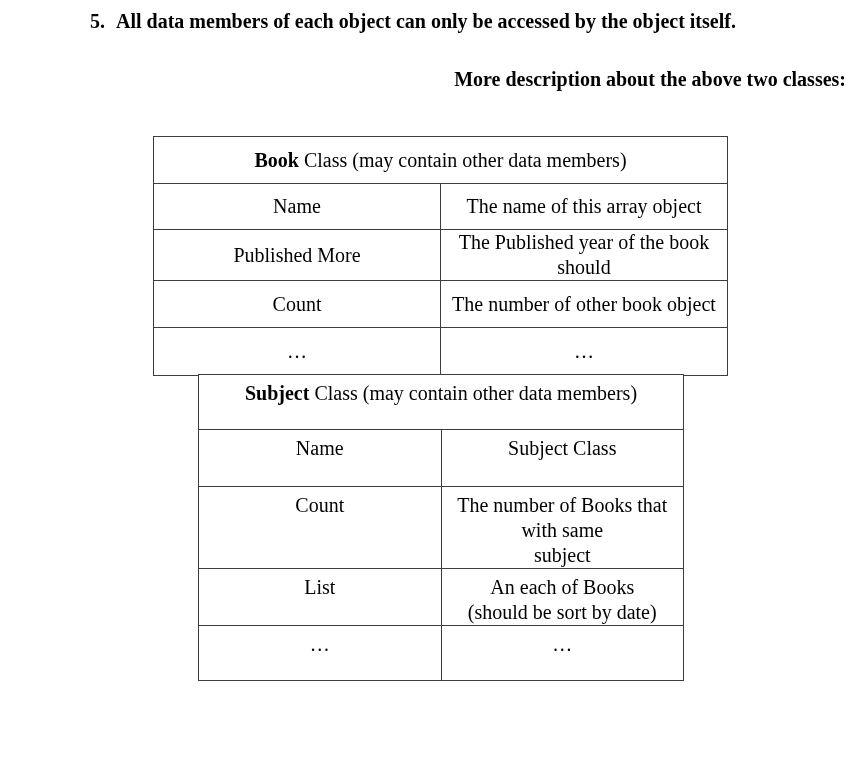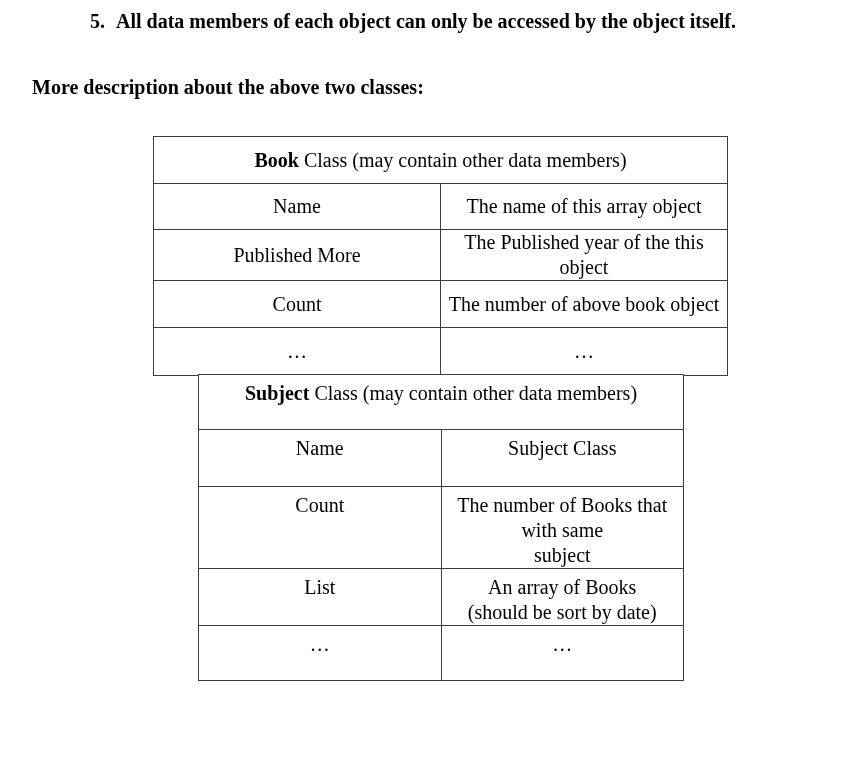--- a/index.html
+++ b/index.html
@@ -26,24 +26,23 @@
     white-space: nowrap;
   }
   .item-number {
     margin-right: 11px;
   }
   .subtitle {
     position: absolute;
     left: 32px;
     right: 0;
     top: 68px;
-    text-align: left;
+    text-align: right;
     font-size: 20px;
     font-weight: bold;
-    margin-top: 8px;
   }
   table.class-table {
     position: absolute;
     border-collapse: collapse;
     table-layout: fixed;
     background: #ffffff;
   }
   table.class-table td {
     border: 1px solid #3d3d3d;
     font-size: 20px;
@@ -99,25 +98,25 @@
     <tbody>
         <tr class="r-hdr">
       <td colspan="2" class="tbl-title"><b>Book</b><span> Class (may contain other data members)</span></td>
     </tr>
     <tr class="r-0">
       <td style="width:152px;">Name</td>
       <td>The name of this array object</td>
     </tr>
     <tr class="r-1">
       <td style="width:152px;">Published More</td>
-      <td>The Published year of the this object</td>
+      <td>The Published year of the book should</td>
     </tr>
     <tr class="r-2">
       <td style="width:152px;">Count</td>
-      <td>The number of above book object</td>
+      <td>The number of other book object</td>
     </tr>
     <tr class="r-3">
       <td style="width:152px;">…</td>
       <td>…</td>
     </tr>
   </tbody>
     </table>
 
   <table class="class-table t2">
     <tbody>
@@ -128,21 +127,21 @@
       <td style="width:128px;">Name</td>
       <td>Subject Class</td>
     </tr>
     <tr class="r-1">
       <td style="width:128px;">Count</td>
       <td class="multiline">The number of Books that with same
 subject</td>
     </tr>
     <tr class="r-2">
       <td style="width:128px;">List</td>
-      <td class="multiline">An array of Books
+      <td class="multiline">An each of Books
 (should be sort by date)</td>
     </tr>
     <tr class="r-3">
       <td style="width:128px;">…</td>
       <td>…</td>
     </tr>
   </tbody>
     </table>
 
 </div>

